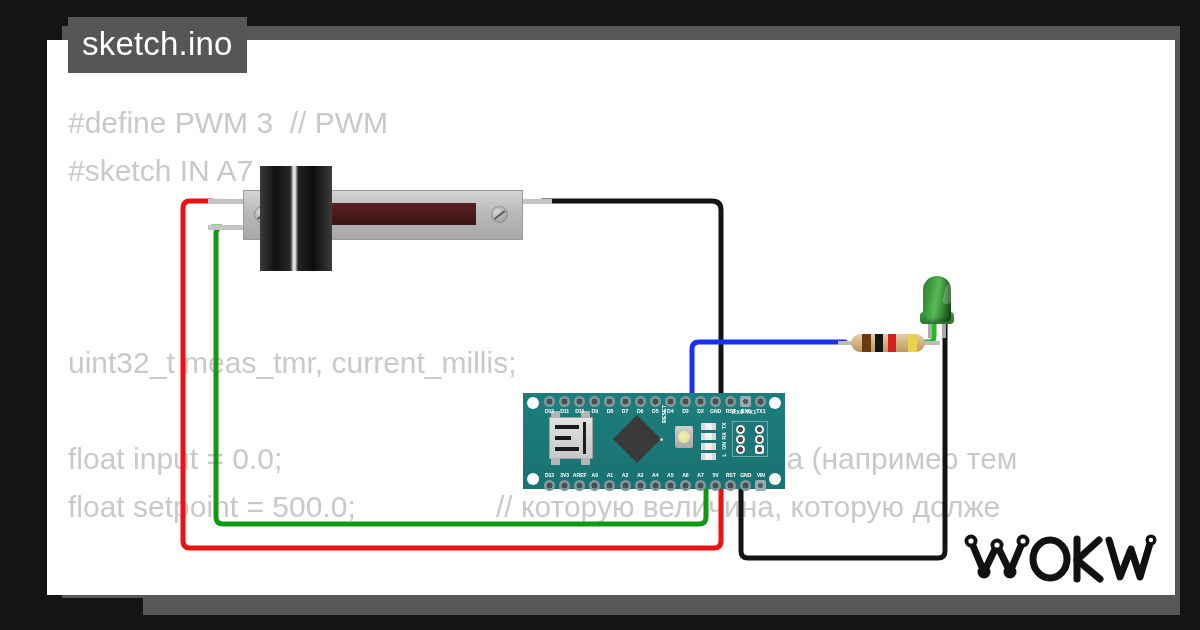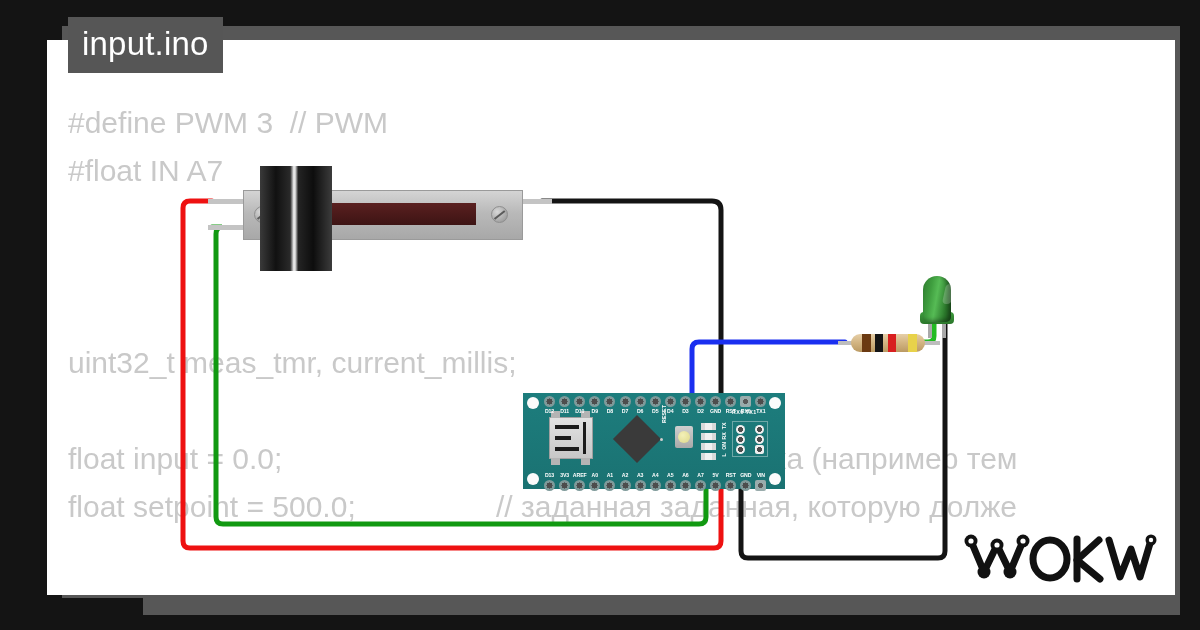--- a/index.html
+++ b/index.html
@@ -414,26 +414,26 @@
 
 <div id="stage">
 
   <div class="frame-shadow"></div>
   <div class="bottom-strip"></div>
 
   <div class="canvas">
 
     <div class="code-layer">
       <div class="code-line" style="left:21px;  top:66px;">#define PWM 3  // PWM</div>
-      <div class="code-line" style="left:21px;  top:114px;">#float IN A7</div>
+      <div class="code-line" style="left:21px;  top:114px;">#sketch IN A7</div>
       <div class="code-line" style="left:21px;  top:306px;">uint32_t meas_tmr, current_millis;</div>
       <div class="code-line" style="left:21px;  top:402px;">float input = 0.0;</div>
       <div class="code-line" style="left:21px;  top:450px;">float setpoint = 500.0;</div>
       <div class="code-line" style="left:621px; top:402px;">// датчика (например тем</div>
-      <div class="code-line" style="left:449px; top:450px;">// заданная заданная, которую долже</div>
+      <div class="code-line" style="left:449px; top:450px;">// которую величина, которую долже</div>
     </div>
 
     <svg class="part" style="left:916px; top:487px; width:200px; height:62px;" viewBox="0 0 200 62">
       <g fill="none" stroke="#111111" stroke-width="7" stroke-linecap="round" stroke-linejoin="round">
         <path d="M8 14 L21 45 L34 18 L47 45 L60 14"></path>
       </g>
       <g fill="#111111">
         <circle cx="8" cy="14" r="6.5"></circle>
         <circle cx="21" cy="45" r="6.5"></circle>
         <circle cx="34" cy="18" r="6.5"></circle>
@@ -666,15 +666,15 @@
           </div>
           <div class="pin-cell">
             <div class="pin-label">VIN</div>
             <div class="pin-pad square"></div>
           </div>
         </div>
     </div>
 
   </div>
 
-  <div class="file-tab">input.ino</div>
+  <div class="file-tab">sketch.ino</div>
 
 </div>
 
 </body></html>

